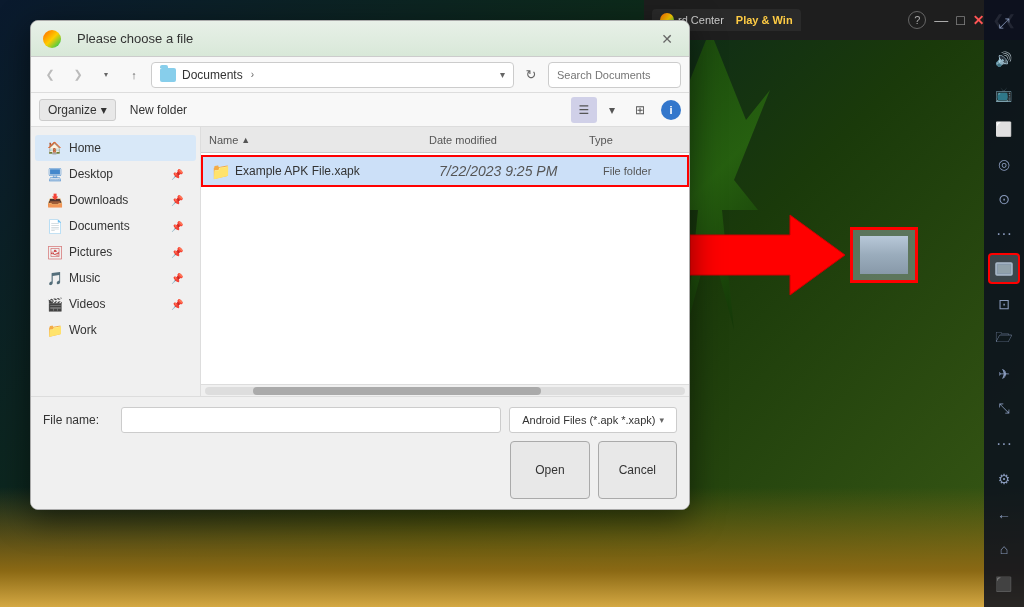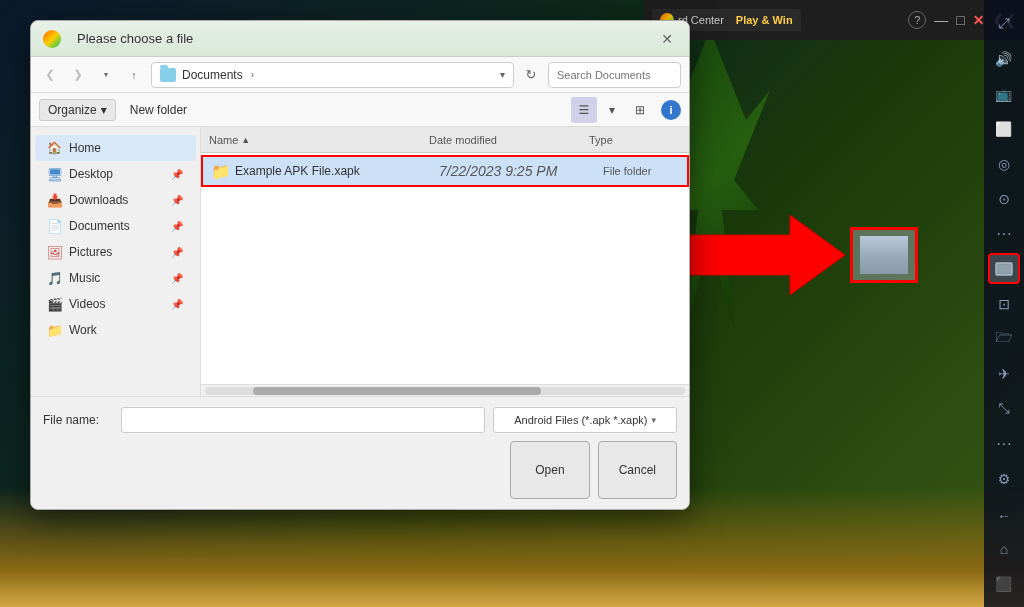--- a/index.html
+++ b/index.html
@@ -463,21 +463,21 @@
       background: white;
       border-radius: 3px;
       padding: 0 6px;
       font-size: 12px;
     }
     .filetype-dropdown {
       height: 26px;
       border: 1px solid #ccc;
       background: white;
       border-radius: 3px;
-      padding: 0 20px;
+      padding: 0 12px;
       font-size: 11px;
       display: flex;
       align-items: center;
       gap: 4px;
       cursor: pointer;
       min-width: 160px;
     }
     .filetype-text { flex: 1; color: #333; }
     .filetype-arrow { color: #666; font-size: 9px; }
 

